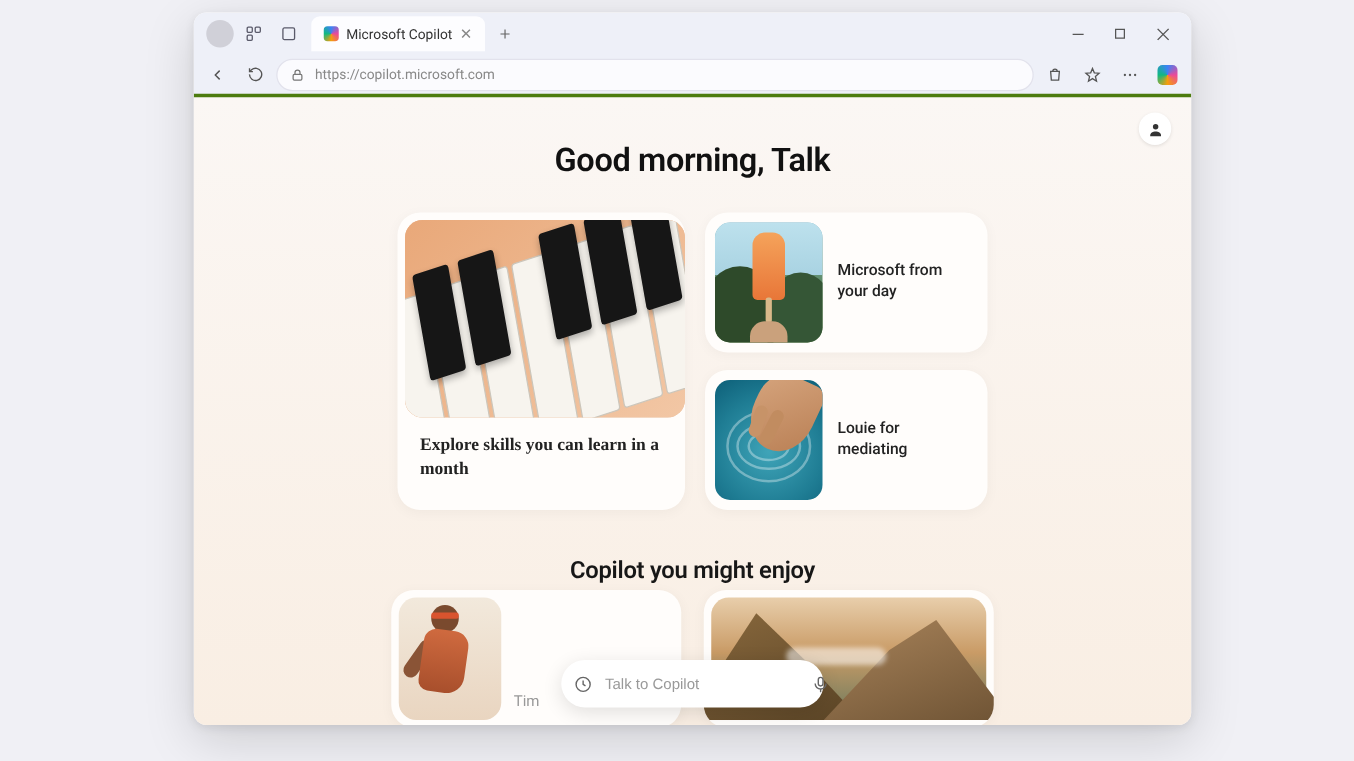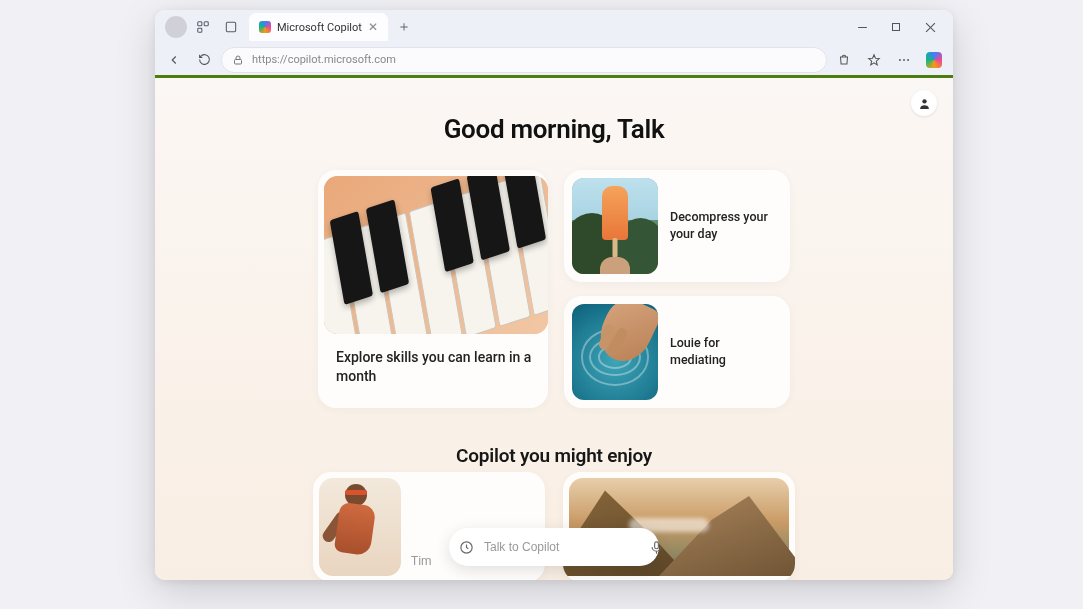--- a/index.html
+++ b/index.html
@@ -139,20 +139,21 @@
   }
   .card {
     background: #fffdfb;
     border-radius: 18px;
     box-shadow: 0 2px 10px rgba(0,0,0,0.04);
     overflow: hidden;
   }
   .card-large {
     width: 230px;
     padding: 6px 0 16px 6px;
+    font-family: Liberation Serif, serif;
   }
   .card-large .img {
     width: 100%; height: 158px;
     border-radius: 14px;
     background: #e8bfa0;
     position: relative;
     overflow: hidden;
   }
   
   .piano-bg { position:absolute; inset:0; background: linear-gradient(135deg,#e9a879 0%, #f2c7a5 100%); }
@@ -377,21 +378,21 @@
       </div>
 
       <div class="cards-col">
         <div class="card card-small">
           <div class="thumb thumb-popsicle">
             <div class="sky"></div>
               <div class="pops-trees"></div>
               <div class="pop"></div>
               <div class="hand"></div>
           </div>
-          <div class="label">Decompress your your day</div>
+          <div class="label">Microsoft from your day</div>
         </div>
         <div class="card card-small">
           <div class="thumb thumb-water">
             <div class="ripple r1"></div>
               <div class="ripple r2"></div>
               <div class="ripple r3"></div>
               <div class="hand2"></div>
           </div>
           <div class="label">Louie for mediating</div>
         </div>

